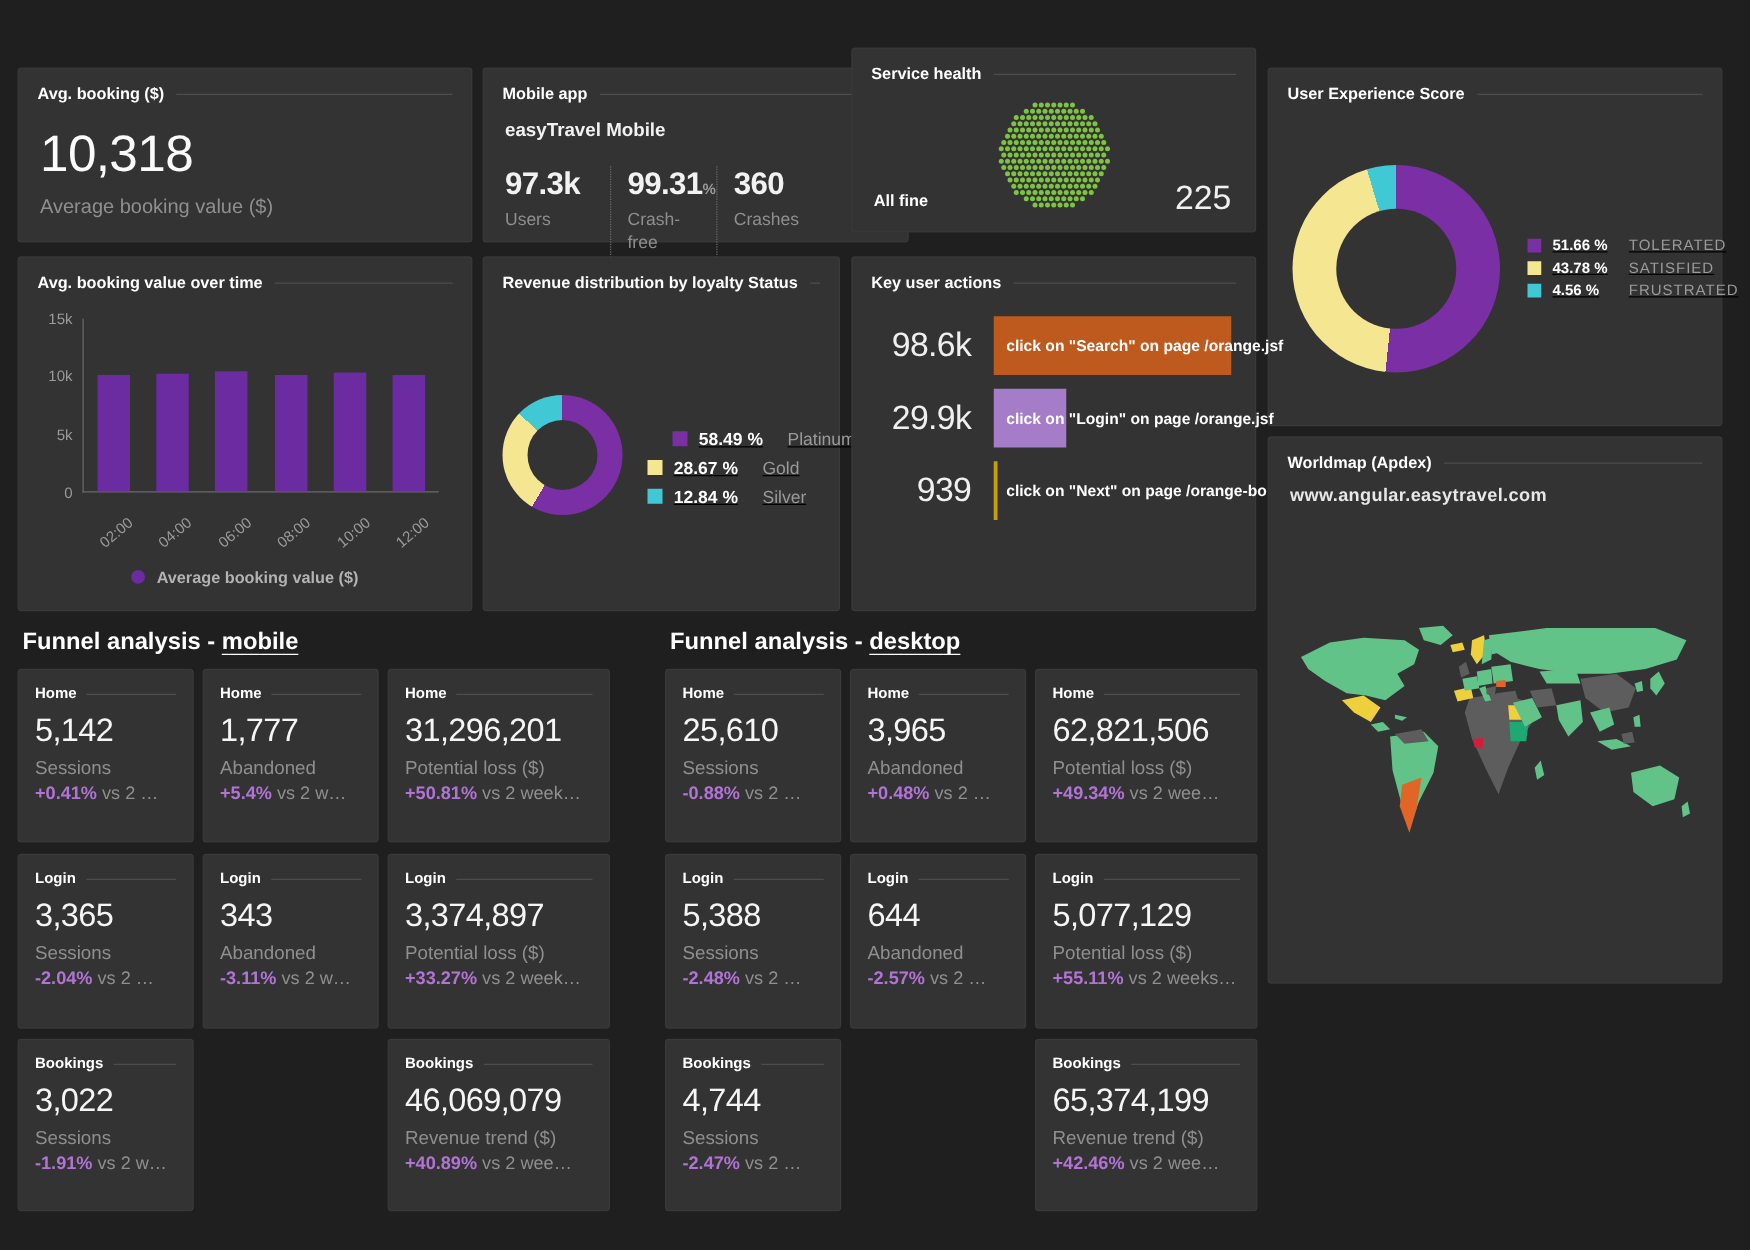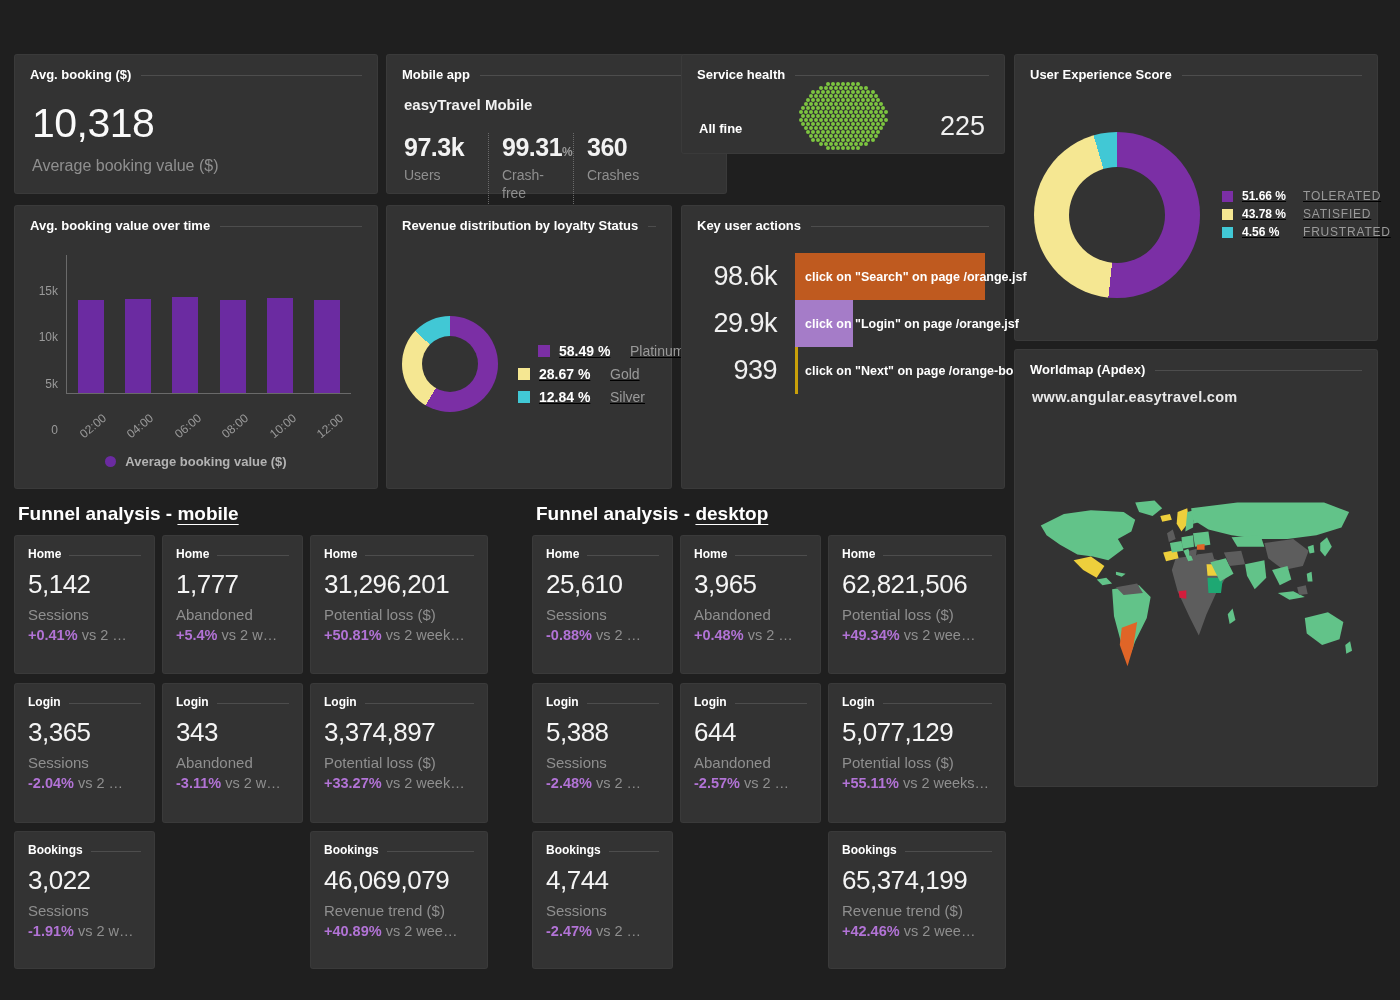--- a/index.html
+++ b/index.html
@@ -50,33 +50,33 @@
   .sw { flex:none; }
   .pct { font-weight:bold; color:#ffffff; }
   .lbl { color:#9a9a9a; }
 
   
   .plot { position:absolute; left:52px; top:50px; width:285px; height:139px;
     border-left:1px solid #6a6a6a; border-bottom:1px solid #6a6a6a; }
   .bars { position:absolute; left:0; right:0; bottom:0; top:0;
     display:flex; align-items:flex-end; justify-content:space-around; }
   .bar { width:26px; }
-  .ytick { position:absolute; left:0; width:44px; text-align:right; font-size:12px; color:#9a9a9a;margin-top:36px; }
+  .ytick { position:absolute; left:0; width:44px; text-align:right; font-size:12px; color:#9a9a9a; }
   .xlabels { position:absolute; left:52px; top:196px; width:285px; display:flex; }
   .xslot { flex:1; position:relative; height:40px; }
   .xslot span { position:absolute; right:calc(50% - 10px); top:10px; transform:rotate(-40deg);
     transform-origin:top right; font-size:12px; color:#9a9a9a; white-space:nowrap; }
   .chart-legend { position:absolute; left:0; right:0; bottom:20px; display:flex;
     justify-content:center; align-items:center; gap:9px; }
   .chart-legend .dotmark { width:11px; height:11px; border-radius:50%; }
   .chart-legend .cl-text { font-size:13px; color:#b3b3b3; font-weight:bold; }
 
   
   .ka-rows { position:absolute; top:48px; left:16px; right:22px;
-    display:flex; flex-direction:column; gap:0; }
+    display:flex; flex-direction:column; gap:11px; }
   .ka-row { display:flex; align-items:center; height:47px; }
   .ka-value { width:80px; text-align:right; font-size:27px; font-weight:400; color:#f0f0f0; letter-spacing:-0.5px; }
   .ka-barwrap { flex:1; margin-left:18px; position:relative; height:47px; }
   .ka-bar { position:absolute; left:0; top:0; bottom:0; }
   .ka-label { position:absolute; left:10px; top:50%; transform:translateY(-50%);
     font-size:12.5px; font-weight:bold; color:#ffffff; white-space:nowrap; }
 
   
   .map-url { padding:12px 18px 0; font-size:14.5px; font-weight:bold; color:#e8e8e8; letter-spacing:0.3px; }
   .map-box { position:absolute; left:21px; top:149px; width:318px; height:193px; }
@@ -128,21 +128,21 @@
         </div>
         <div class="stat-label">Crash-free users</div>
       </div>
       <div class="app-stat">
         <div class="stat-value">360</div>
         <div class="stat-label">Crashes</div>
       </div>
     </div>
   </div>
 
-  <div class="tile" style="left:681px; top:54px; width:324px; height:100px;">
+  <div class="tile" style="left:681px; top:38px; width:324px; height:148px;">
     <div class="tile-head">
       <span class="tile-title">Service health</span>
       <span class="rule"></span>
     </div>
     <div class="dots-wrap" id="health-dots">
         <div class="dot-row">
           <span class="dot" style="background: rgb(125, 197, 64);"></span>
           <span class="dot" style="background: rgb(125, 197, 64);"></span>
           <span class="dot" style="background: rgb(125, 197, 64);"></span>
           <span class="dot" style="background: rgb(125, 197, 64);"></span>

